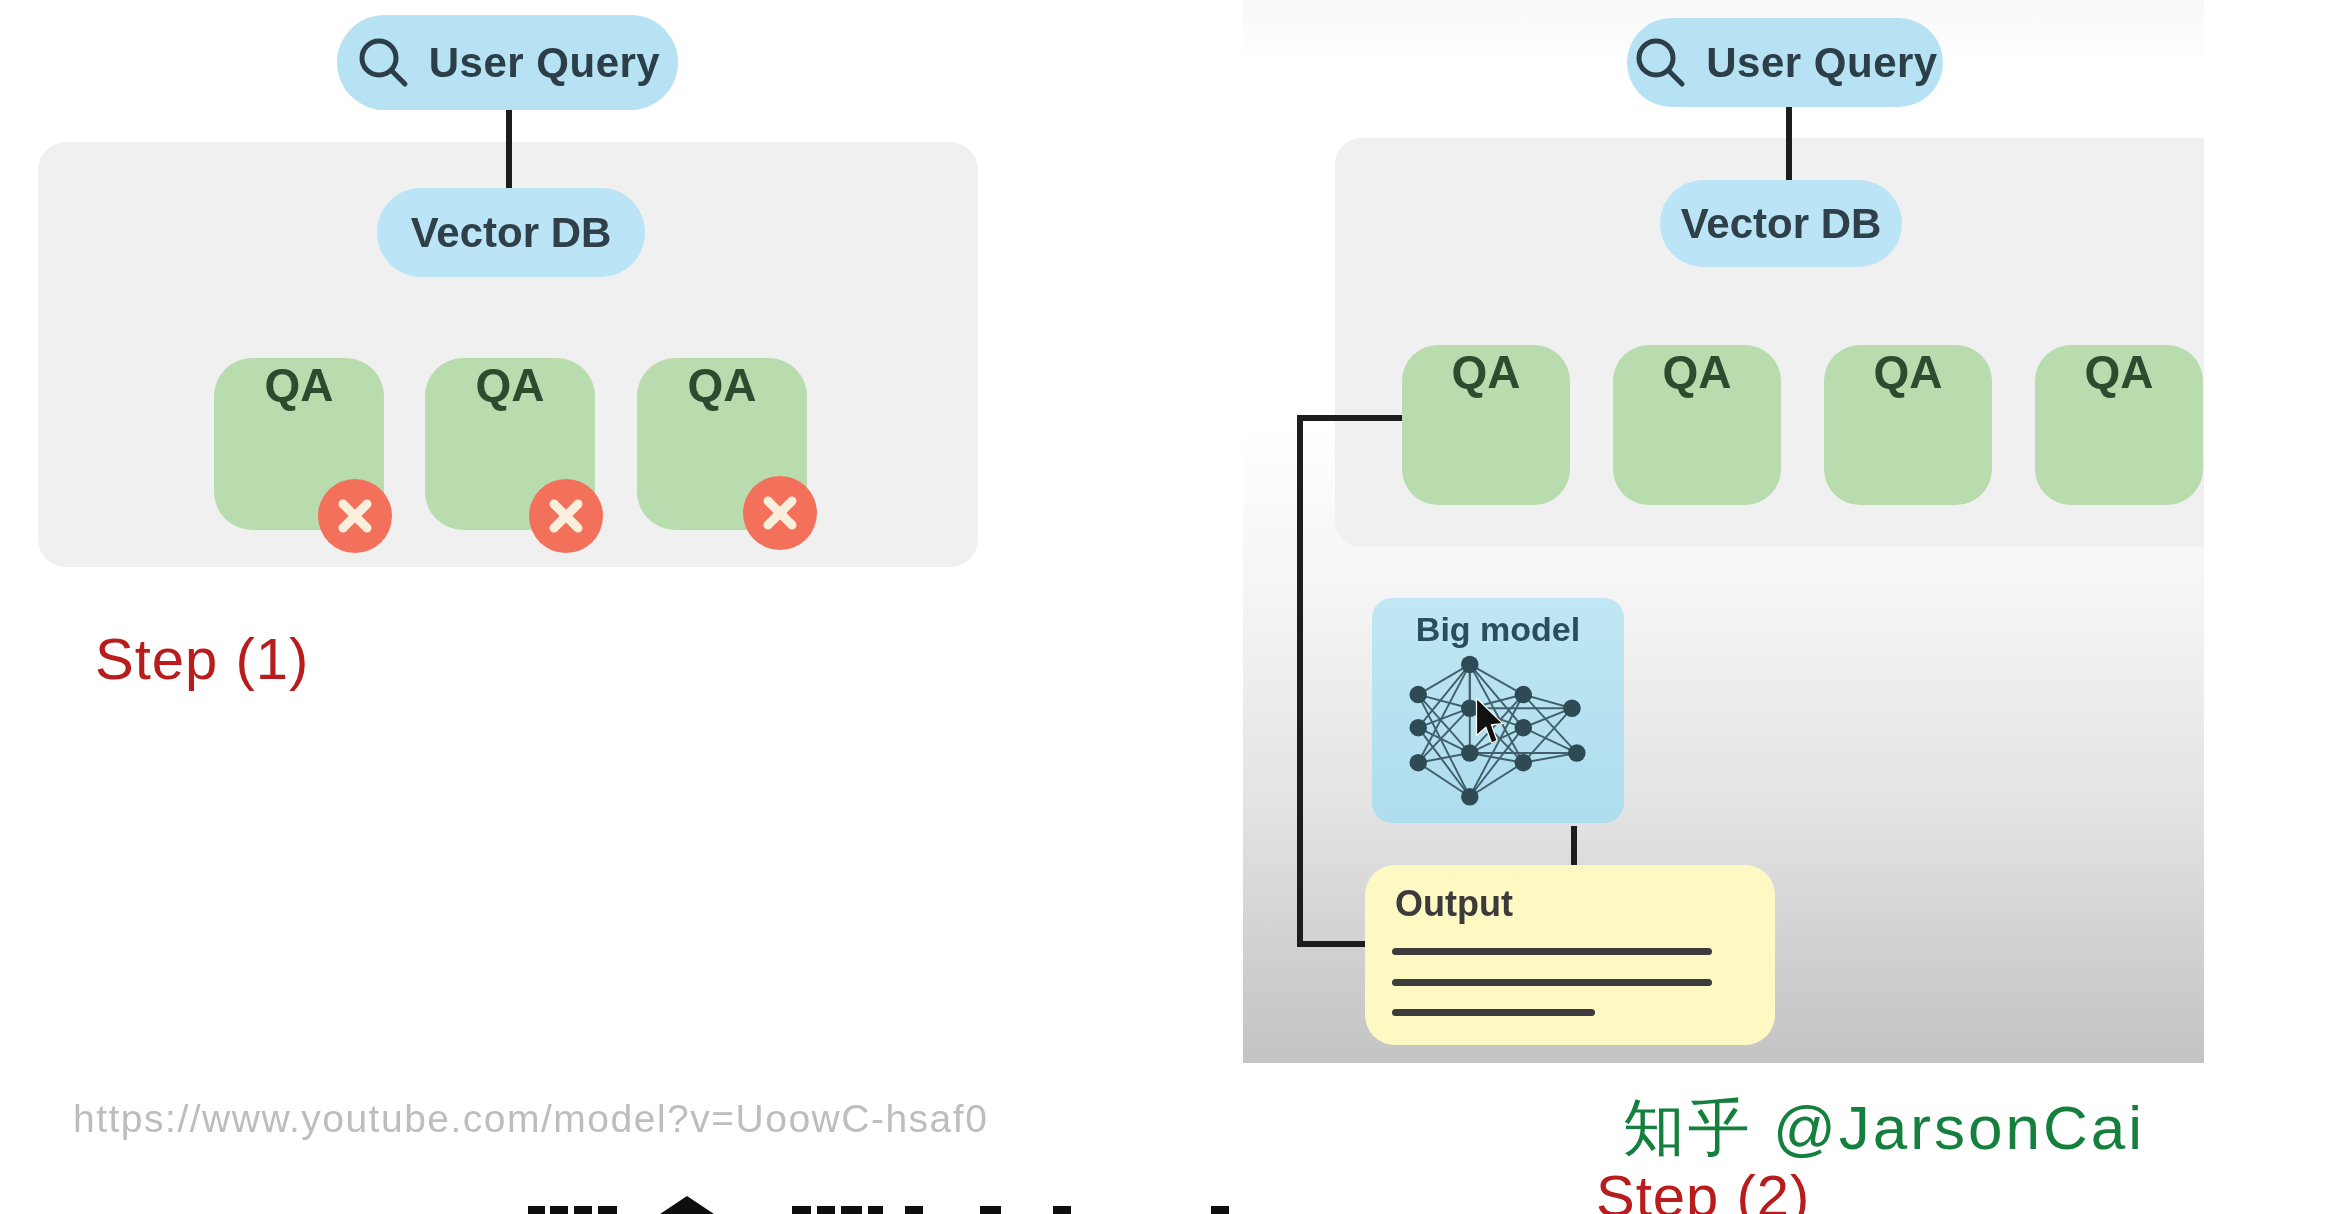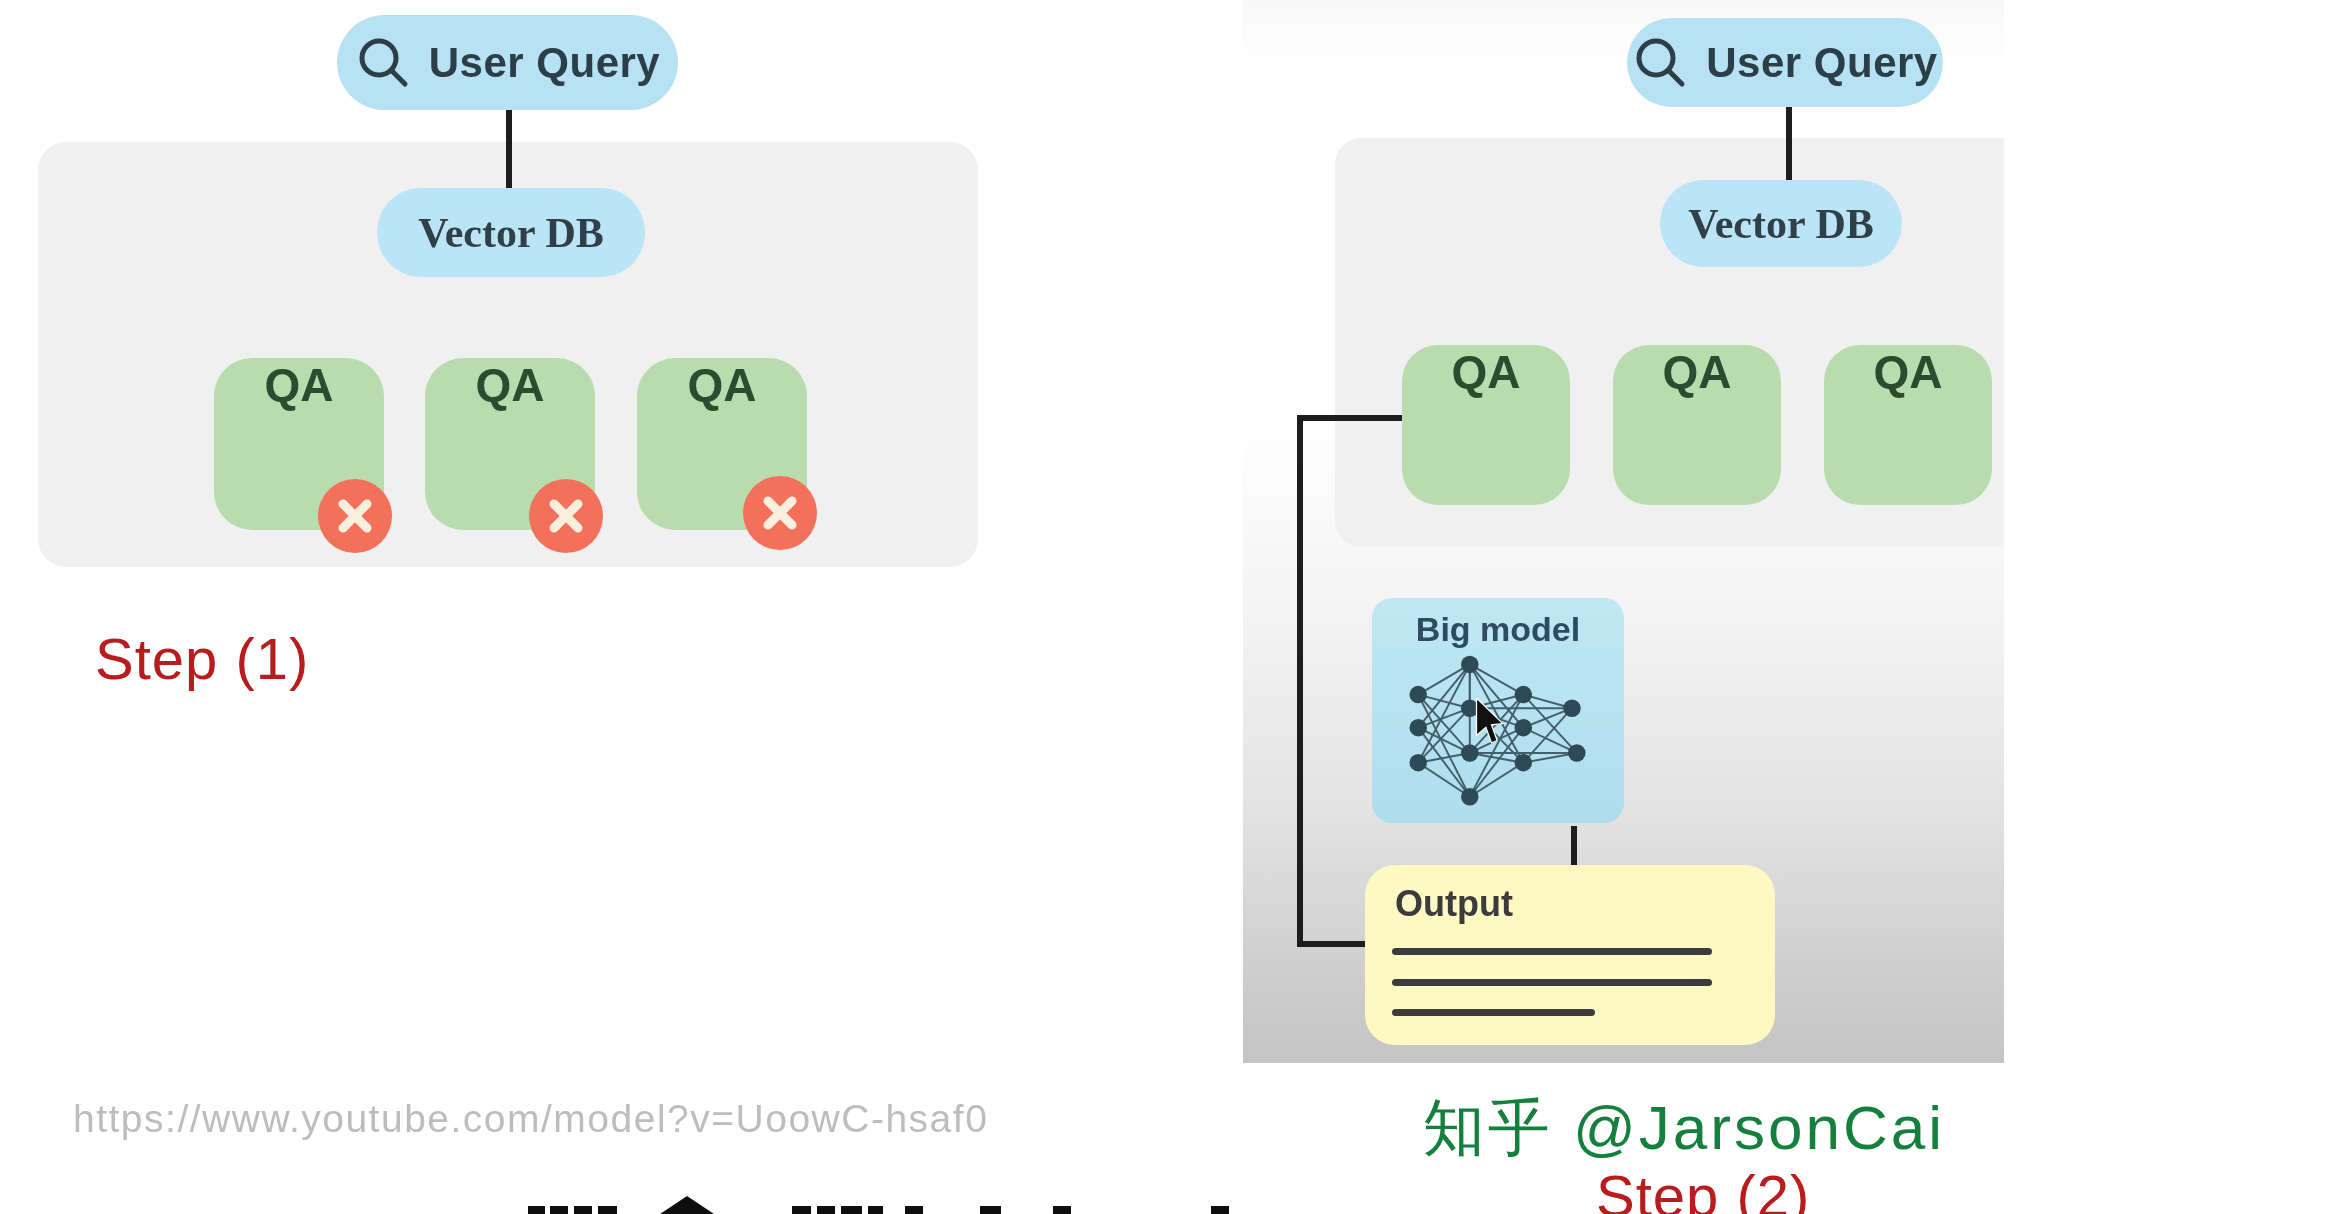--- a/index.html
+++ b/index.html
@@ -1,33 +1,33 @@
 <!DOCTYPE html>
 <html><head>
 <meta charset="utf-8">
 <style>
   html,body{margin:0;padding:0;background:#ffffff;}
-  #screen{position:relative;width:2004px;height:1214px;overflow:hidden;
+  #screen{position:relative;width:2204px;height:1214px;overflow:hidden;
           font-family:"Liberation Sans",sans-serif;background:#ffffff;}
   .abs{position:absolute;}
 
   
   .frame{left:1243px;top:0;width:1015px;height:1063px;
          background:linear-gradient(180deg,#f8f8f9 0%,#ffffff 6%,#ffffff 40%,
                     #f3f3f4 58%,#e3e3e4 76%,#cdcdce 92%,#c4c4c5 100%);}
 
   .panel{background:#f0f0f1;border-radius:28px;}
 
   .pill{background:#b7e2f4;border-radius:48px;display:flex;align-items:center;
         justify-content:center;color:#2c3e48;font-weight:700;}
   .pill .lbl{font-size:42px;letter-spacing:.5px;}
   .searchicon{width:58px;height:58px;margin-right:16px;flex:0 0 auto;}
 
   .vdb{background:#bbe4f6;border-radius:44px;display:flex;align-items:center;
-       justify-content:center;color:#2f4049;font-weight:700;font-size:42px;font-family:Liberation Serif, serif;}
+       justify-content:center;color:#2f4049;font-weight:700;font-size:42px;}
 
   .qa{background:#b9dcae;border-radius:38px;display:flex;align-items:flex-start;
       justify-content:center;color:#2c4b2f;font-weight:700;font-size:46px;}
 
   .badge{width:74px;height:74px;border-radius:50%;background:#f3705a;
          display:flex;align-items:center;justify-content:center;}
   .badge svg{width:40px;height:40px;}
 
   .conn{background:#1d1d1d;}
 

